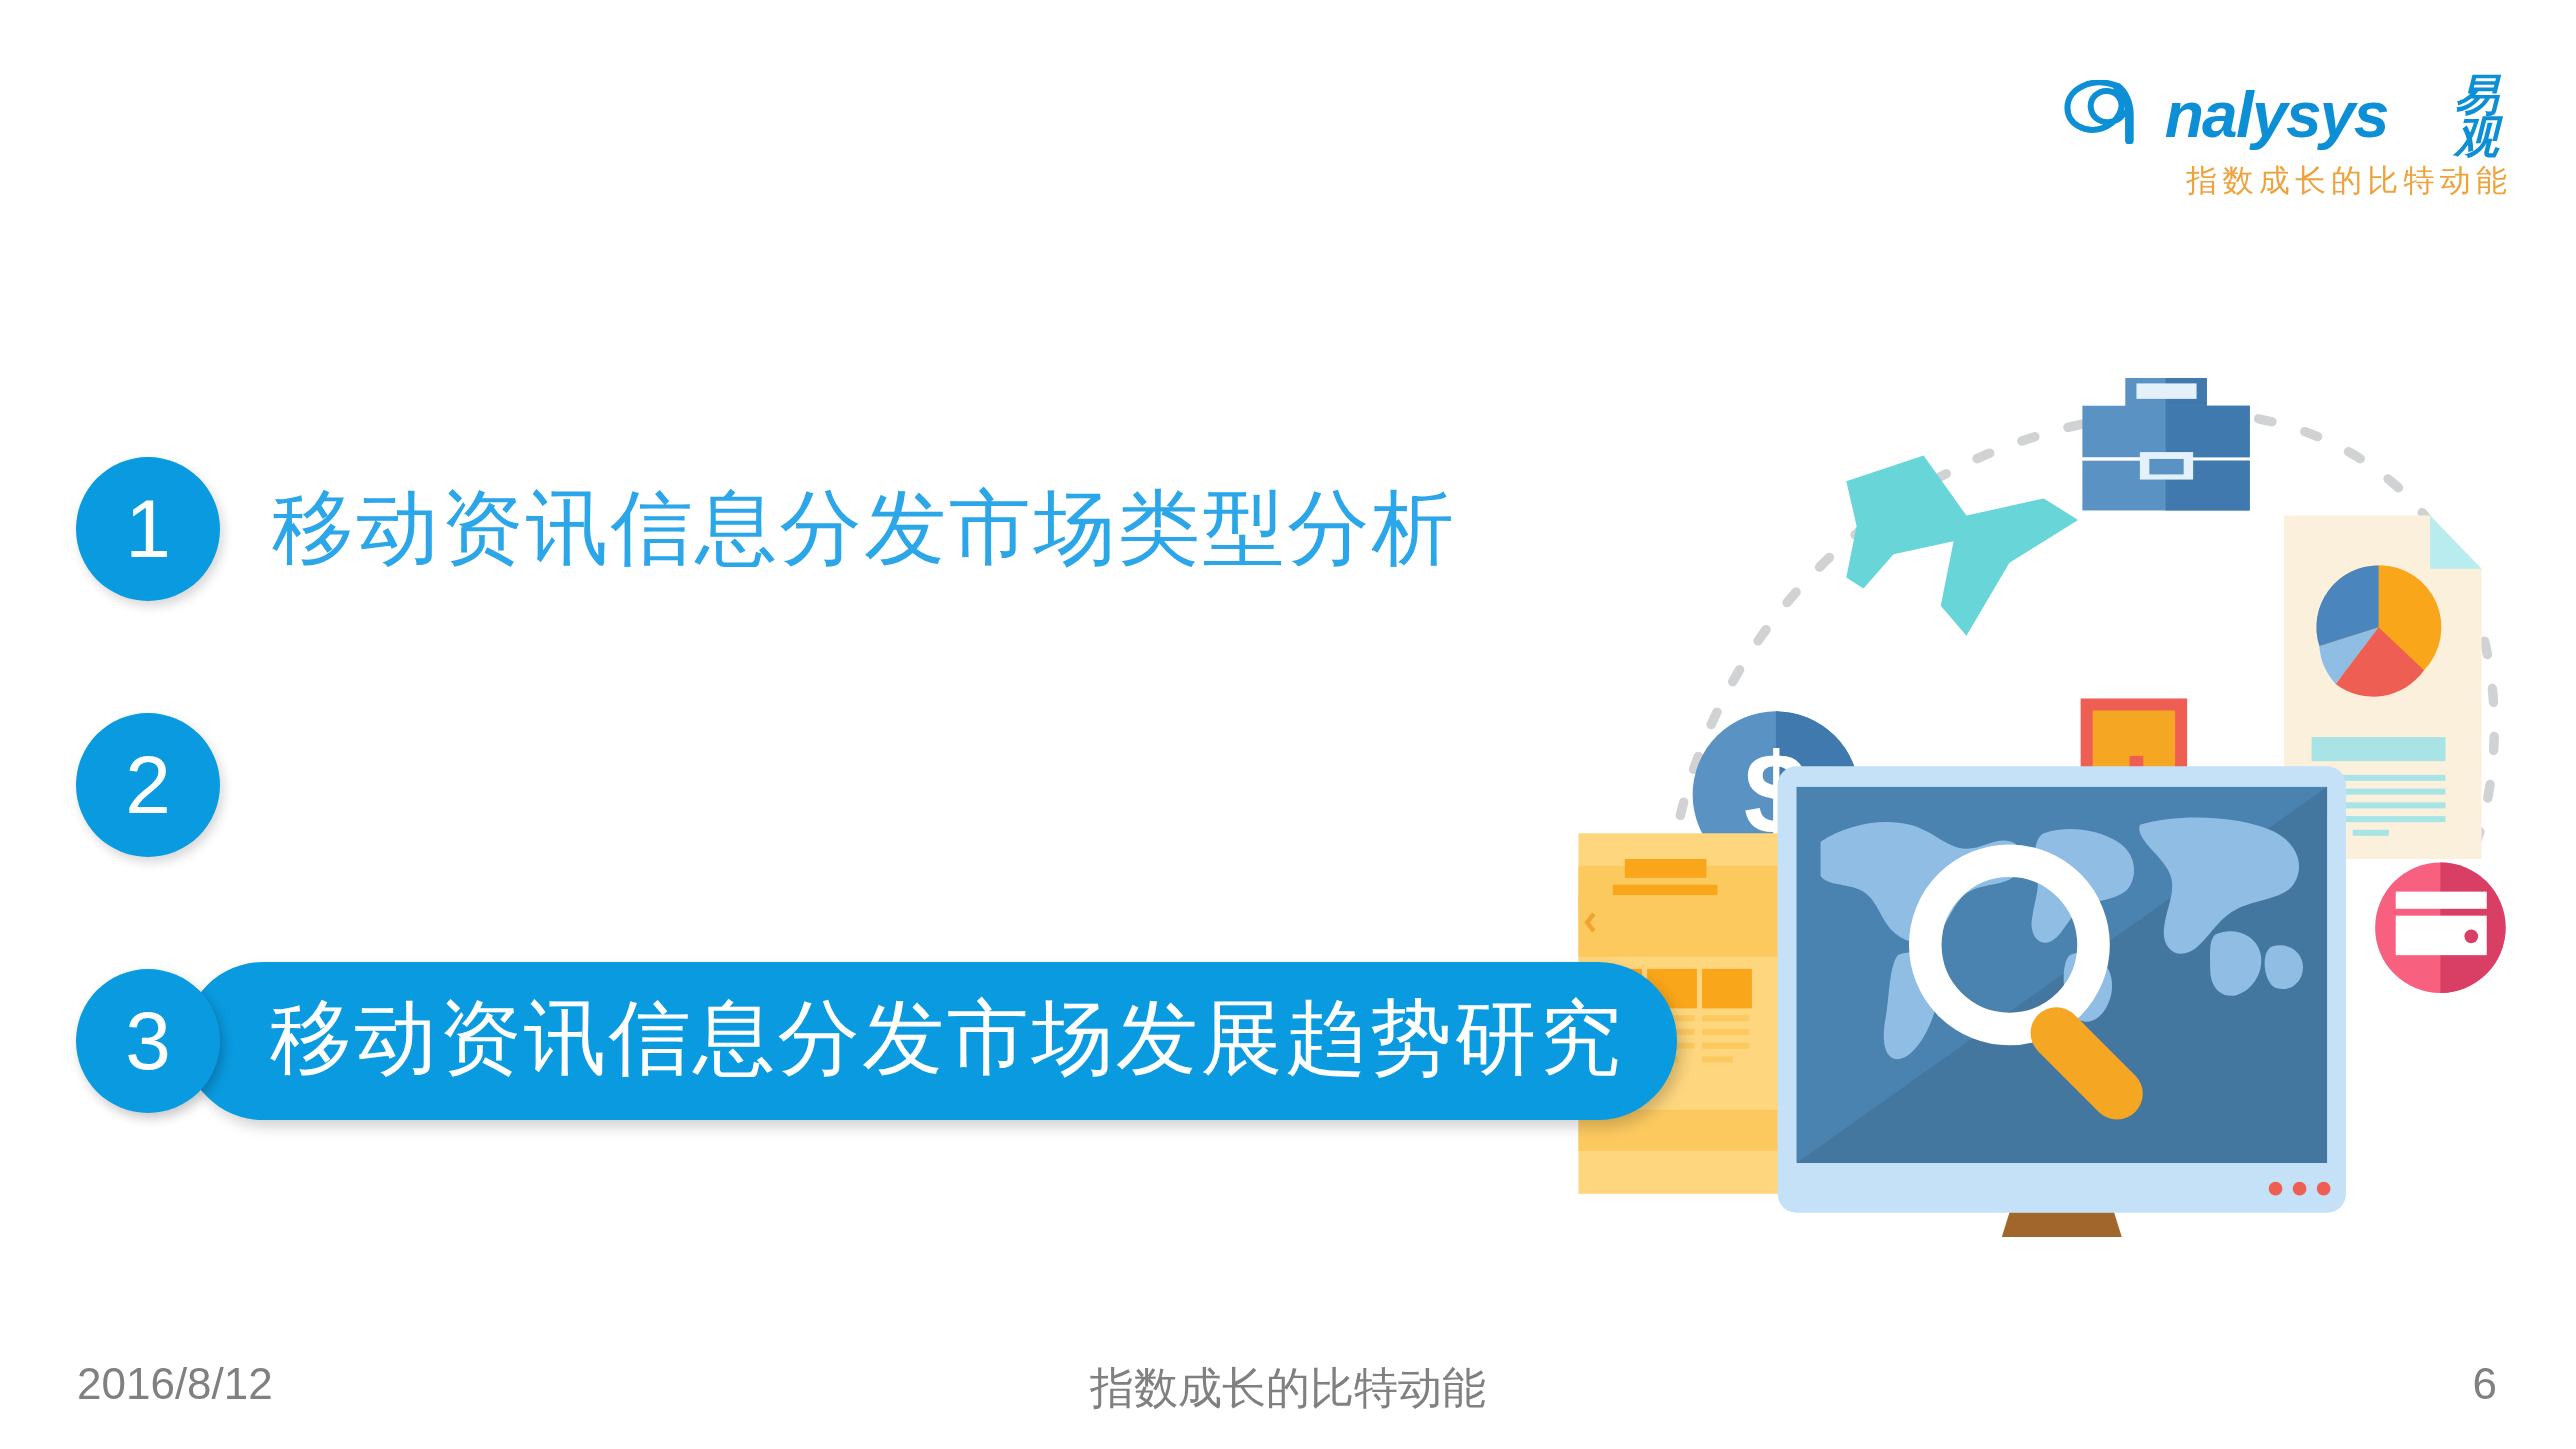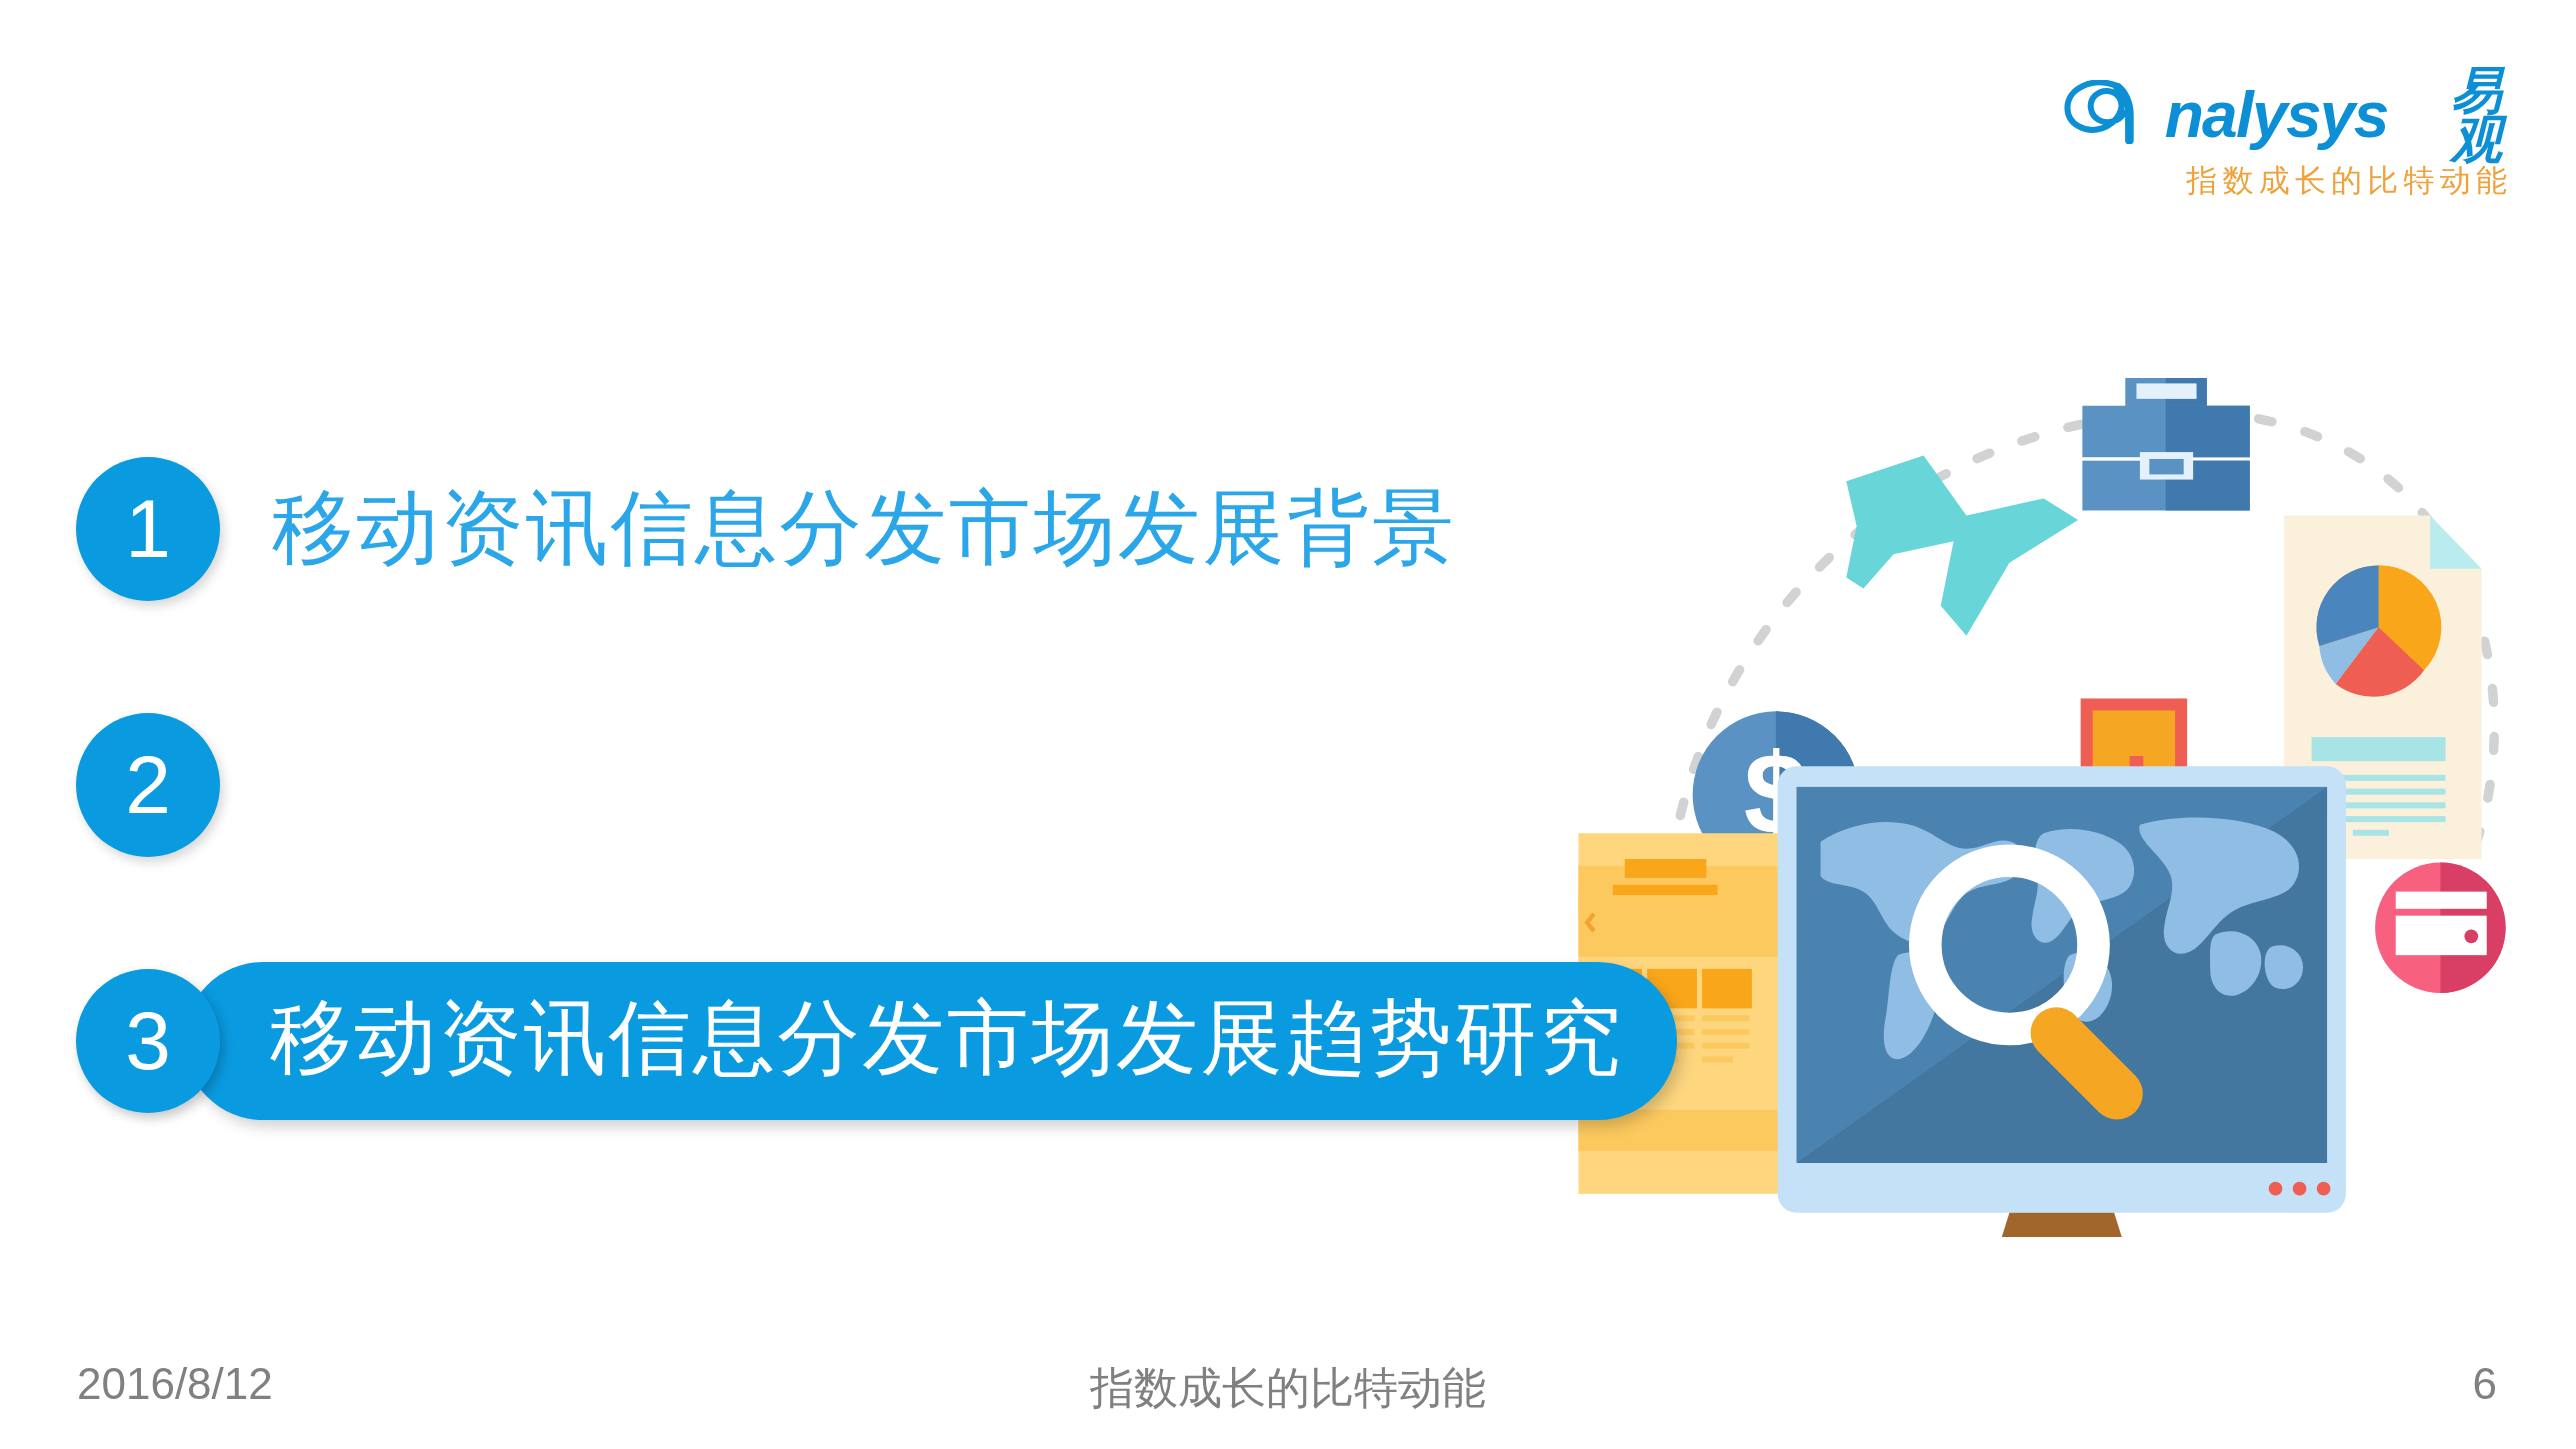--- a/index.html
+++ b/index.html
@@ -69,21 +69,21 @@
   }
   .logo-analysys {
     font-size: 64px;
     font-style: italic;
     font-weight: bold;
     color: #0d8fd6;
     letter-spacing: -1.7px;
     line-height: 0.95;
   }
   .logo-cn {
-    font-size: 51px;
+    font-size: 44px;
     font-weight: bold;
     font-style: italic;
     color: #0d8fd6;
     margin-left: 22px;
     line-height: 0.95;
   }
   .logo-tagline {
     margin-top: 5.2px;
     font-size: 31px;
     color: #eda23c;
@@ -203,21 +203,21 @@
       </div>
       <div class="logo-tagline">指数成长的比特动能</div>
     </div>
 
   </div>
 
   <div class="toc">
 
     <div class="toc-item">
       <div class="badge">1</div>
-      <div class="toc-label">移动资讯信息分发市场发展背景</div>
+      <div class="toc-label">移动资讯信息分发市场类型分析</div>
     </div>
 
     <div class="toc-item">
       <div class="badge">2</div>
     </div>
 
     <div class="toc-item active">
       <div class="badge">3</div>
       <div class="toc-label">移动资讯信息分发市场发展趋势研究</div>
     </div>

